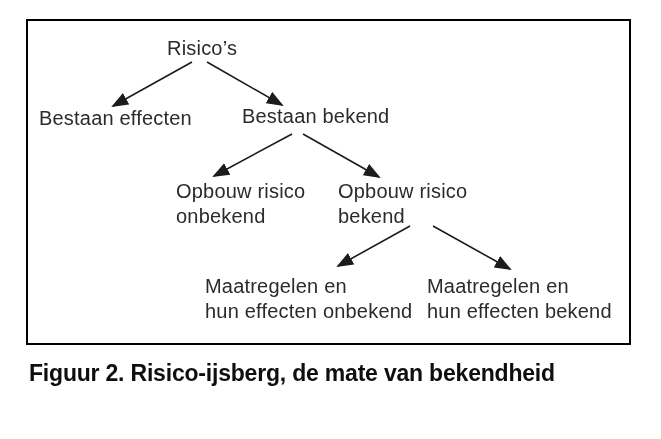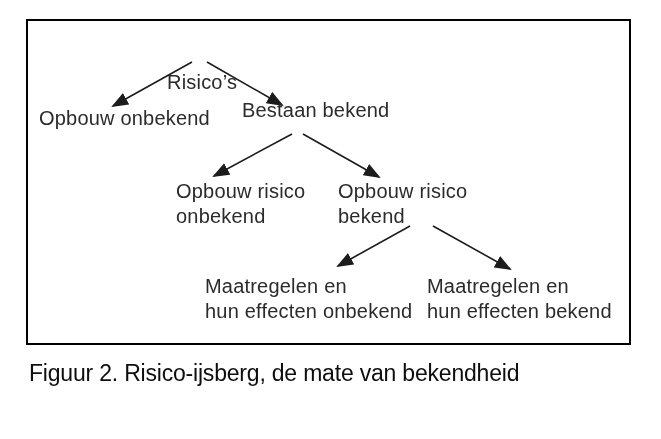--- a/index.html
+++ b/index.html
@@ -30,34 +30,34 @@
     pointer-events: none;
   }
   .node {
     position: absolute;
     color: #2b2b2b;
     font-size: 20px;
     line-height: 25px;
     letter-spacing: 0.2px;
     white-space: pre-line;
   }
-  .node-risicos            { left: 167px; top: 36px; margin-top: 34px;  }
+  .node-risicos            { left: 167px; top: 36px;  }
   .node-bestaan-onbekend   { left: 39px;  top: 106px; }
-  .node-bestaan-bekend     { left: 242px; top: 98px; }
+  .node-bestaan-bekend     { left: 242px; top: 104px; }
   .node-opbouw-onbekend    { left: 176px; top: 179px; }
   .node-opbouw-bekend      { left: 338px; top: 179px; }
   .node-maatregelen-onbekend { left: 205px; top: 274px; }
   .node-maatregelen-bekend   { left: 427px; top: 274px; }
   .caption {
     position: absolute;
     left: 29px;
     top: 355px;
     color: #0e0e0e;
     font-size: 23px;
-    font-weight: normal;
+    font-weight: bold;
     line-height: 36px;
     letter-spacing: -0.2px;
   }
   .caption .caption-line { white-space: nowrap; }
 </style>
 </head>
 <body>
 
 <div class="page">
 
@@ -72,21 +72,21 @@
     <line x1="192" y1="62" x2="113" y2="106" stroke="#1c1c1c" stroke-width="1.6" marker-end="url(#arrowhead)"></line>
     <line x1="207" y1="62" x2="282" y2="105" stroke="#1c1c1c" stroke-width="1.6" marker-end="url(#arrowhead)"></line>
     <line x1="292" y1="134" x2="214" y2="176" stroke="#1c1c1c" stroke-width="1.6" marker-end="url(#arrowhead)"></line>
     <line x1="303" y1="134" x2="379" y2="177" stroke="#1c1c1c" stroke-width="1.6" marker-end="url(#arrowhead)"></line>
     <line x1="410" y1="226" x2="338" y2="266" stroke="#1c1c1c" stroke-width="1.6" marker-end="url(#arrowhead)"></line>
     <line x1="433" y1="226" x2="510" y2="269" stroke="#1c1c1c" stroke-width="1.6" marker-end="url(#arrowhead)"></line>
   </svg>
 
   <div class="node node-risicos">Risico’s</div>
 
-  <div class="node node-bestaan-onbekend">Opbouw onbekend</div>
+  <div class="node node-bestaan-onbekend">Bestaan effecten</div>
 
   <div class="node node-bestaan-bekend">Bestaan bekend</div>
 
   <div class="node node-opbouw-onbekend">Opbouw risico
 onbekend</div>
 
   <div class="node node-opbouw-bekend">Opbouw risico
 bekend</div>
 
   <div class="node node-maatregelen-onbekend">Maatregelen en

